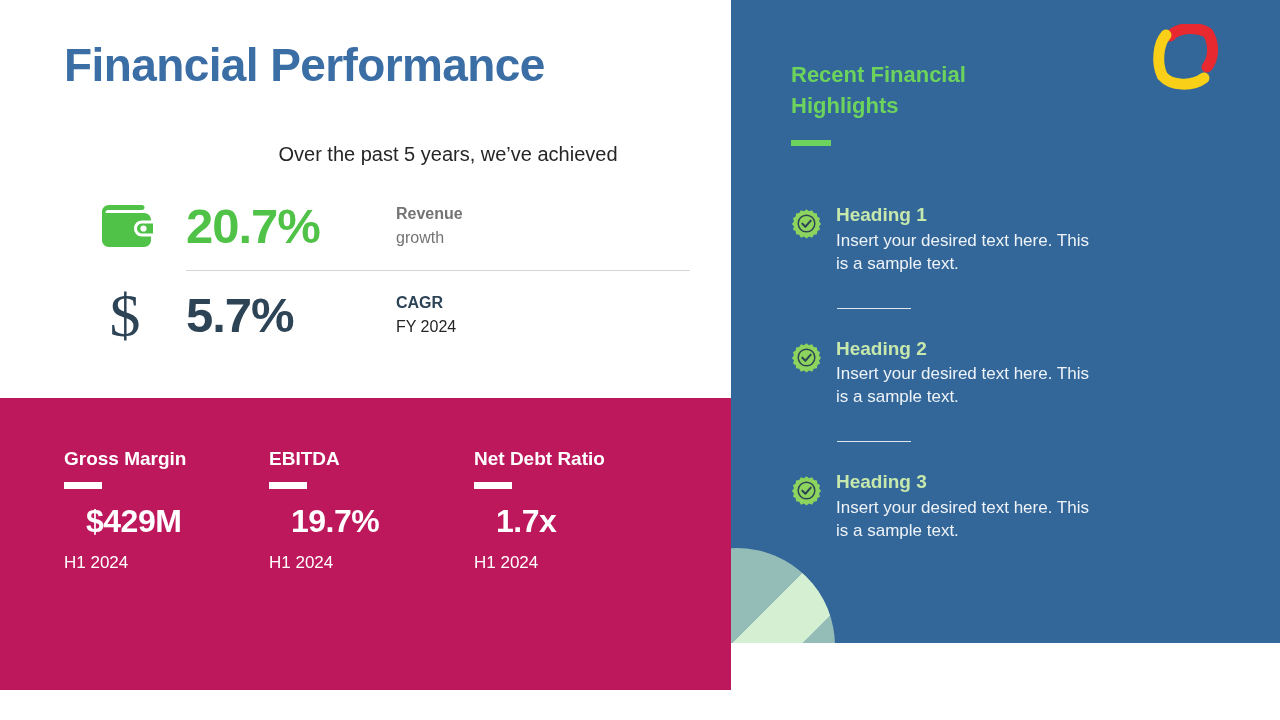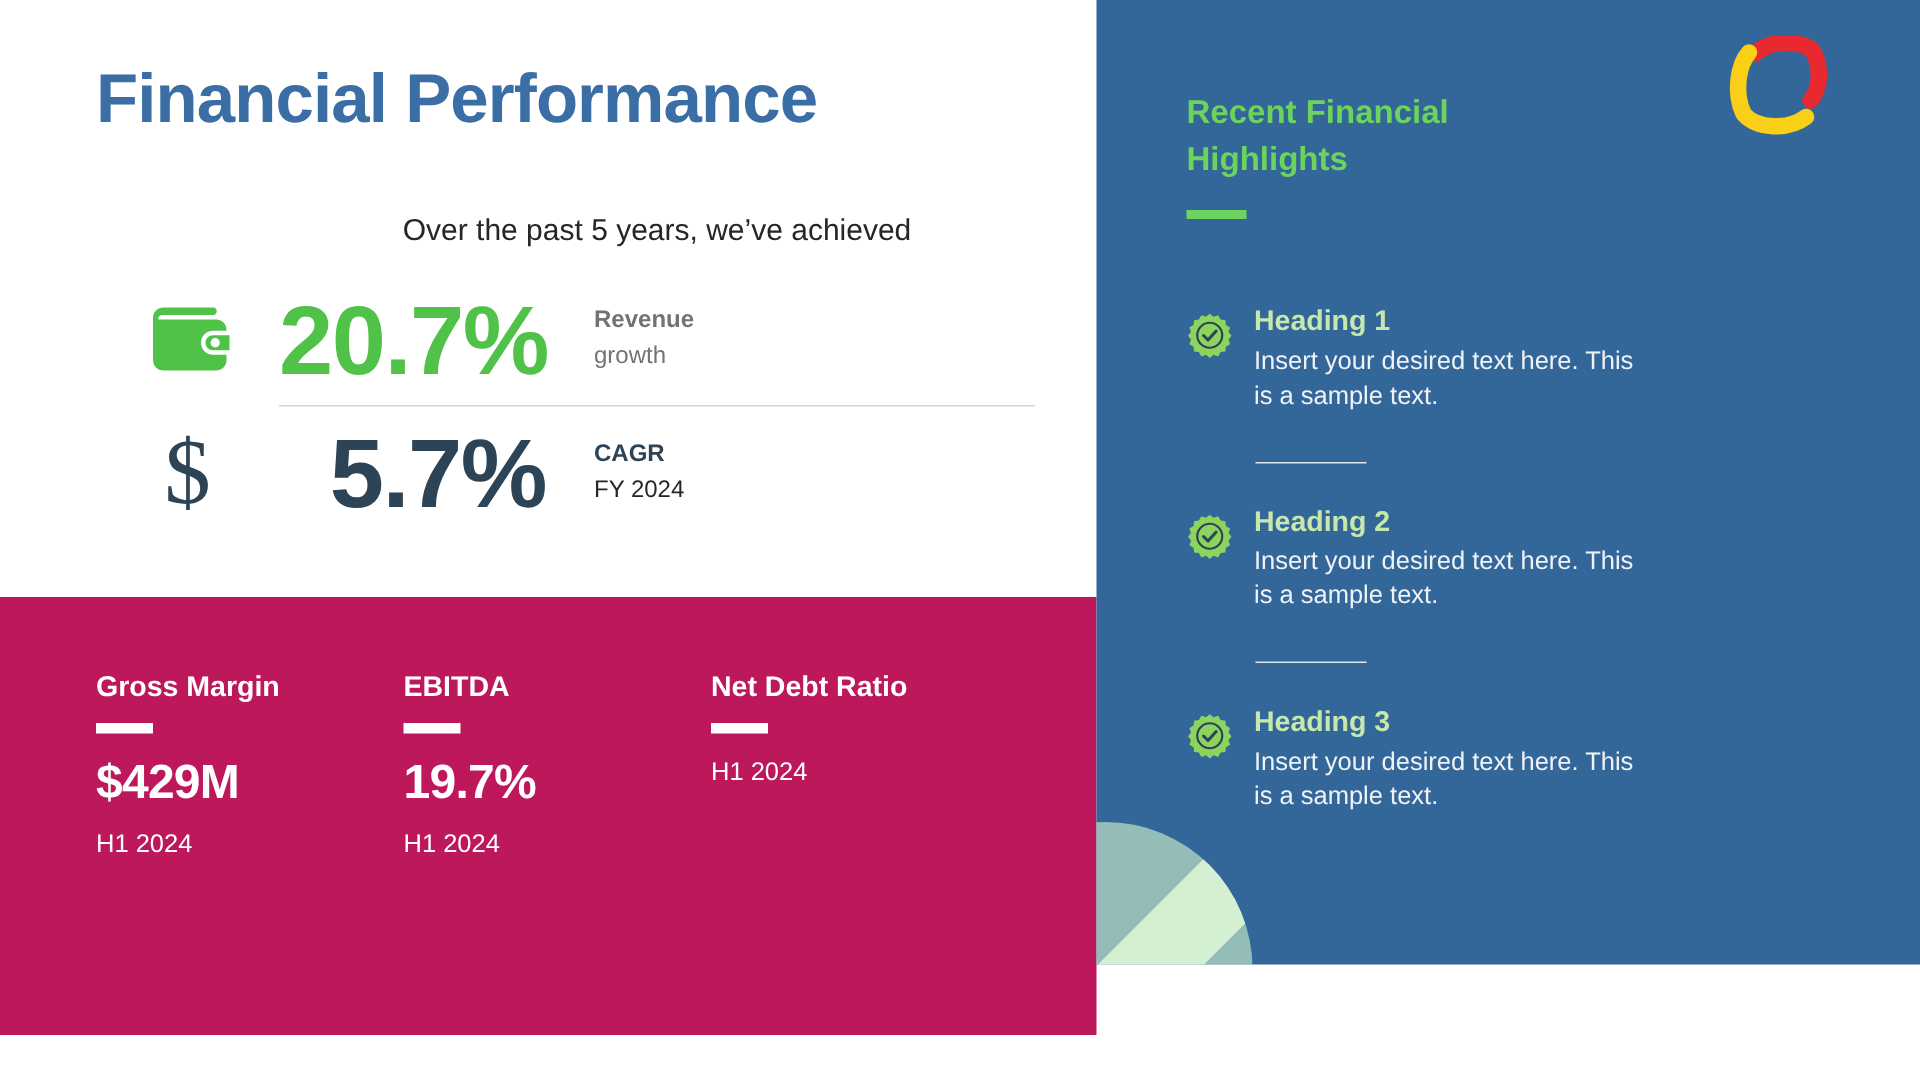--- a/index.html
+++ b/index.html
@@ -69,21 +69,21 @@
     top: 38px;
     font-size: 46px;
     font-weight: bold;
     color: #3a6ea5;
     letter-spacing: -0.6px;
     white-space: nowrap;
   }
 
   .subtitle {
     position: absolute;
-    left: 186px;
+    left: 196px;
     top: 143px;
     width: 504px;
     text-align: center;
     font-size: 20px;
     color: #262626;
   }
 
   .stats-block {
     position: absolute;
     left: 64px;
@@ -97,22 +97,21 @@
     height: 88px;
   }
   .stat-icon-cell {
     width: 122px;
     display: flex;
     align-items: center;
     justify-content: center;
   }
   .stat-value {
     width: 178px;
-    text-align: right;
-    font-size: 65px;
+    font-size: 49px;
     font-weight: bold;
     letter-spacing: -1px;
     line-height: 1;
   }
   .stat-value.green { color: #4fc247; }
   .stat-value.navy  { color: #2d4356; }
 
   .stat-label {
     margin-left: 32px;
     font-size: 16px;
@@ -161,20 +160,21 @@
     height: 7px;
     background: #ffffff;
     margin: 12px 0 16px 0;
   }
   .kpi-value {
     font-size: 32px;
     font-weight: bold;
     color: #ffffff;
     line-height: 1;
     letter-spacing: -0.5px;
+    margin-left: 22px;
   }
   .kpi-period {
     margin-top: 16px;
     font-size: 17px;
     color: #ffffff;
   }
 
   
   .panel-heading {
     position: absolute;
@@ -297,20 +297,21 @@
       <div class="kpi">
         <div class="kpi-title">EBITDA</div>
         <div class="kpi-bar"></div>
         <div class="kpi-value">19.7%</div>
         <div class="kpi-period">H1 2024</div>
       </div>
 
       <div class="kpi">
         <div class="kpi-title">Net Debt Ratio</div>
         <div class="kpi-bar"></div>
+        <div class="kpi-value">1.7x</div>
         <div class="kpi-period">H1 2024</div>
       </div>
 
     </div>
   </div>
 
   <div class="blue-panel">
 
     <div class="deco-light-circle"></div>
     <div class="deco-light-wedge"></div>

